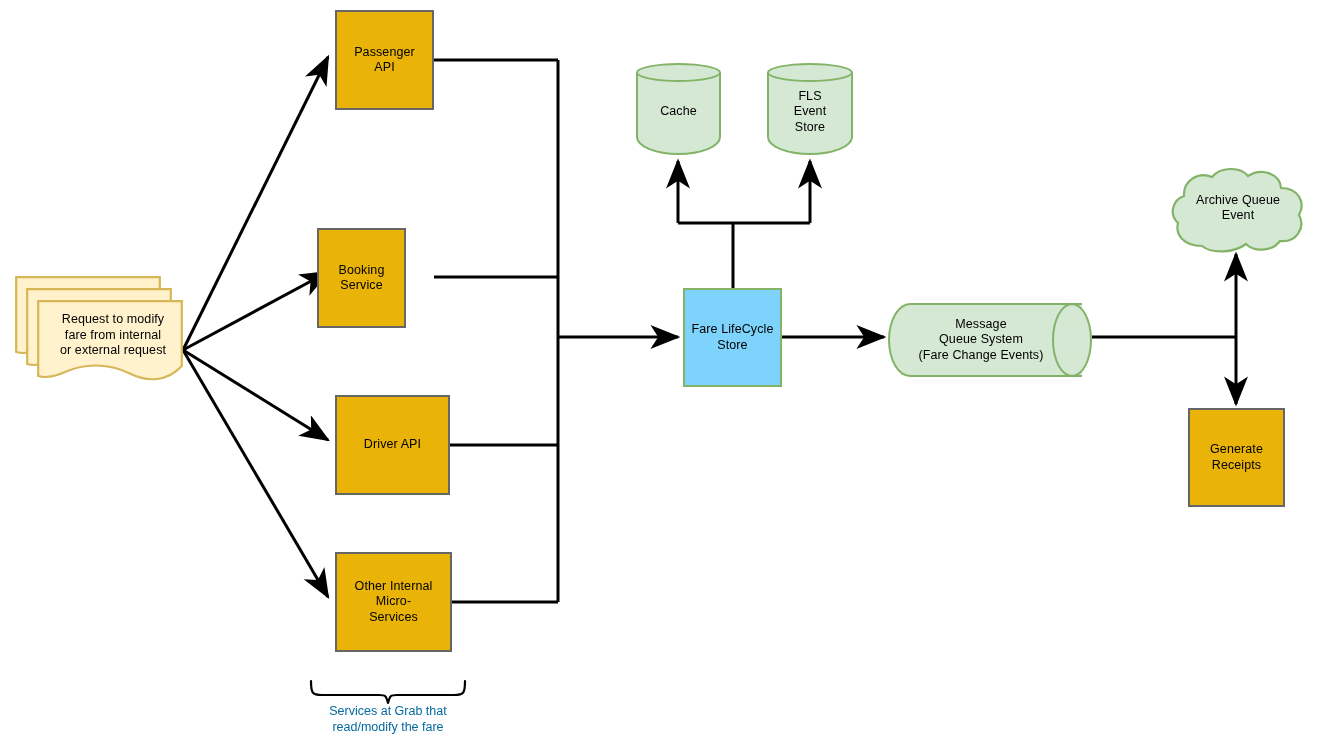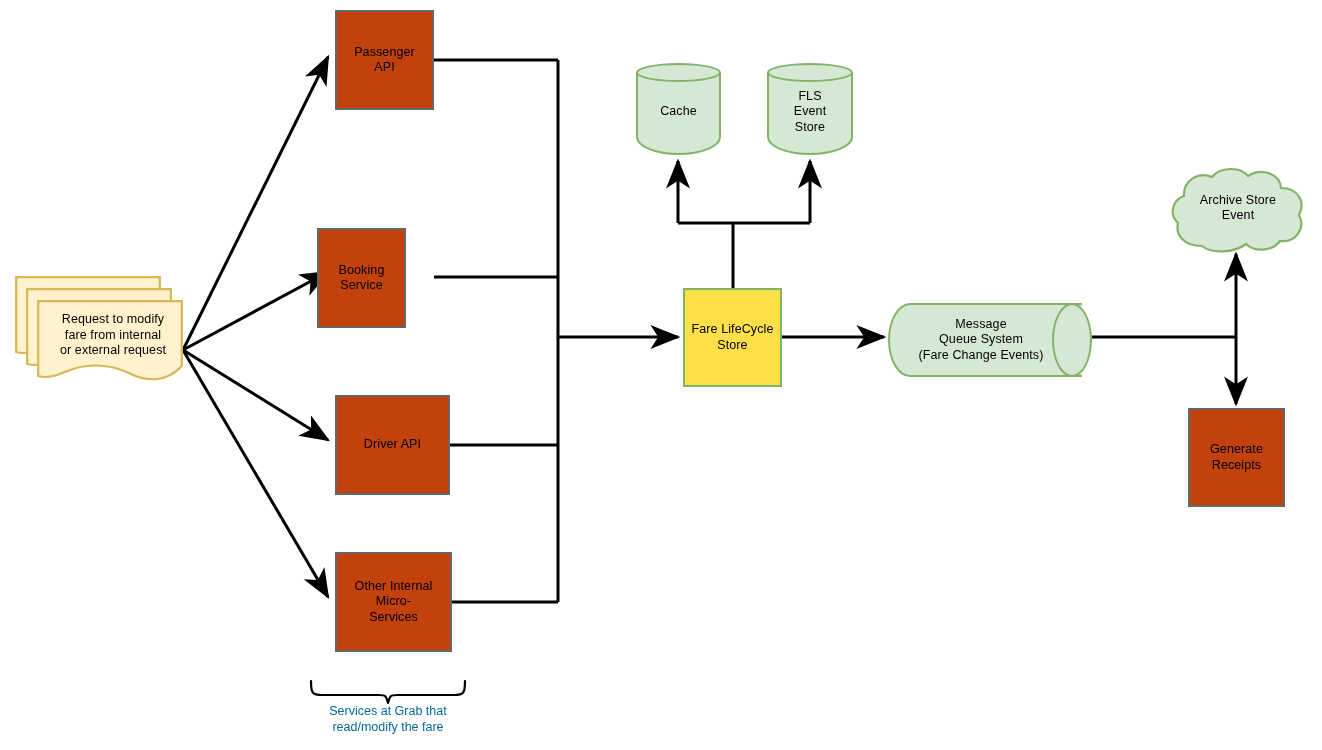--- a/index.html
+++ b/index.html
@@ -40,26 +40,26 @@
     letter-spacing: 0.1px;
   }
   .node-label {
     position: relative;
     z-index: 3;
     white-space: pre-line;
     padding: 0 3px;
   }
   
   .box-gray {
-    background: #c2410c;
+    background: #eab308;
     border: 2px solid #666666;
   }
   
   .box-green {
-    background: #fde047;
+    background: #7dd3fc;
     border: 2px solid #82b366;
   }
   
   .cylinder-v {
     background: transparent;
     border: none;
   }
   .cylinder-v .cyl-body {
     position: absolute;
     left: 0;
@@ -266,21 +266,21 @@
                C16 80, 7 69, 10 57
                C1 49, 4 34, 16 30
                C15 15, 30 5, 44 11
                C52 1, 72 0, 80 10
                C94 1, 112 8, 113 22
                C130 22, 138 36, 131 49
                C138 62, 128 77, 112 75
                C104 86, 86 86, 78 78
                C66 87, 44 88, 34 80 Z" fill="#d5e8d4" stroke="#82b366" stroke-width="2.2"></path>
     </svg>
-    <span class="node-label" style="margin-top:-4px;">Archive Store
+    <span class="node-label" style="margin-top:-4px;">Archive Queue
 Event</span>
   </div>
 
   <div class="node box-gray" style="left:1188px; top:408px; width:97px; height:99px;">
     <span class="node-label">Generate
 Receipts</span>
   </div>
 
   <div class="caption" style="left:278px; top:703px; width:220px;">Services at Grab that
 read/modify the fare</div>

